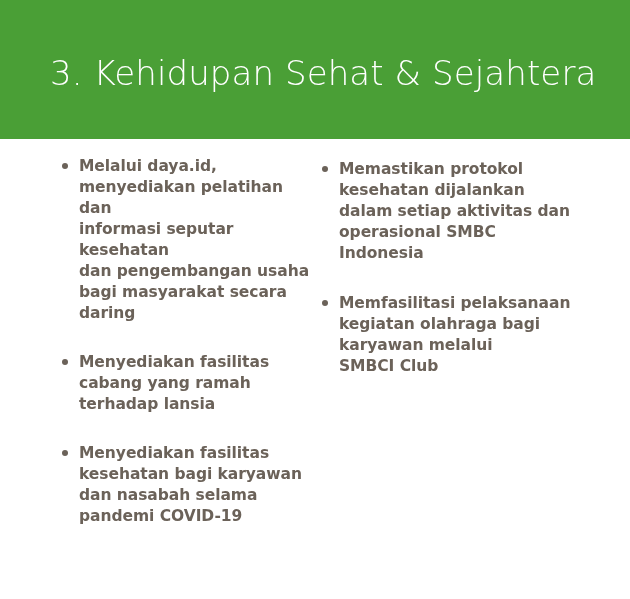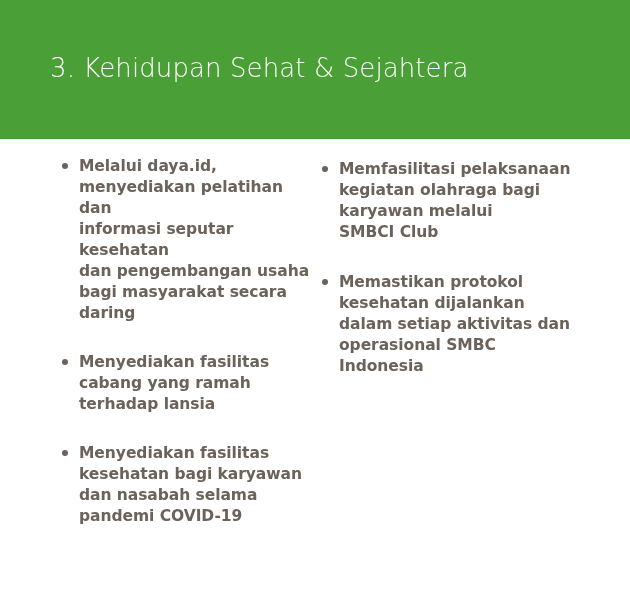--- a/index.html
+++ b/index.html
@@ -25,21 +25,21 @@
     background: #4a9f36;
     box-sizing: border-box;
   }
   .header-title {
     position: absolute;
     left: 50px;
     top: 54px;
     margin: 0;
     padding: 0;
     font-family: "DejaVu Sans", "Liberation Sans", sans-serif;
-    font-size: 26px;
+    font-size: 34px;
     font-weight: 300;
     letter-spacing: 0.1px;
     color: #ffffff;
     white-space: nowrap;
     line-height: 1.15;
   }
 
   
   .content-area {
     position: absolute;
@@ -132,29 +132,29 @@
 dan nasabah selama
 pandemi COVID-19</span>
     </div>
 
   </div>
 
   <div class="column column-right">
 
     <div class="bullet-item">
       <span class="bullet-dot"></span>
+      <span class="bullet-text">Memastikan protokol
+kesehatan dijalankan
+dalam setiap aktivitas dan
+operasional SMBC Indonesia</span>
+    </div>
+
+    <div class="bullet-item">
+      <span class="bullet-dot"></span>
       <span class="bullet-text">Memfasilitasi pelaksanaan
 kegiatan olahraga bagi
 karyawan melalui
 SMBCI Club</span>
-    </div>
-
-    <div class="bullet-item">
-      <span class="bullet-dot"></span>
-      <span class="bullet-text">Memastikan protokol
-kesehatan dijalankan
-dalam setiap aktivitas dan
-operasional SMBC Indonesia</span>
     </div>
 
   </div>
 
 </div>
 
 </body></html>

